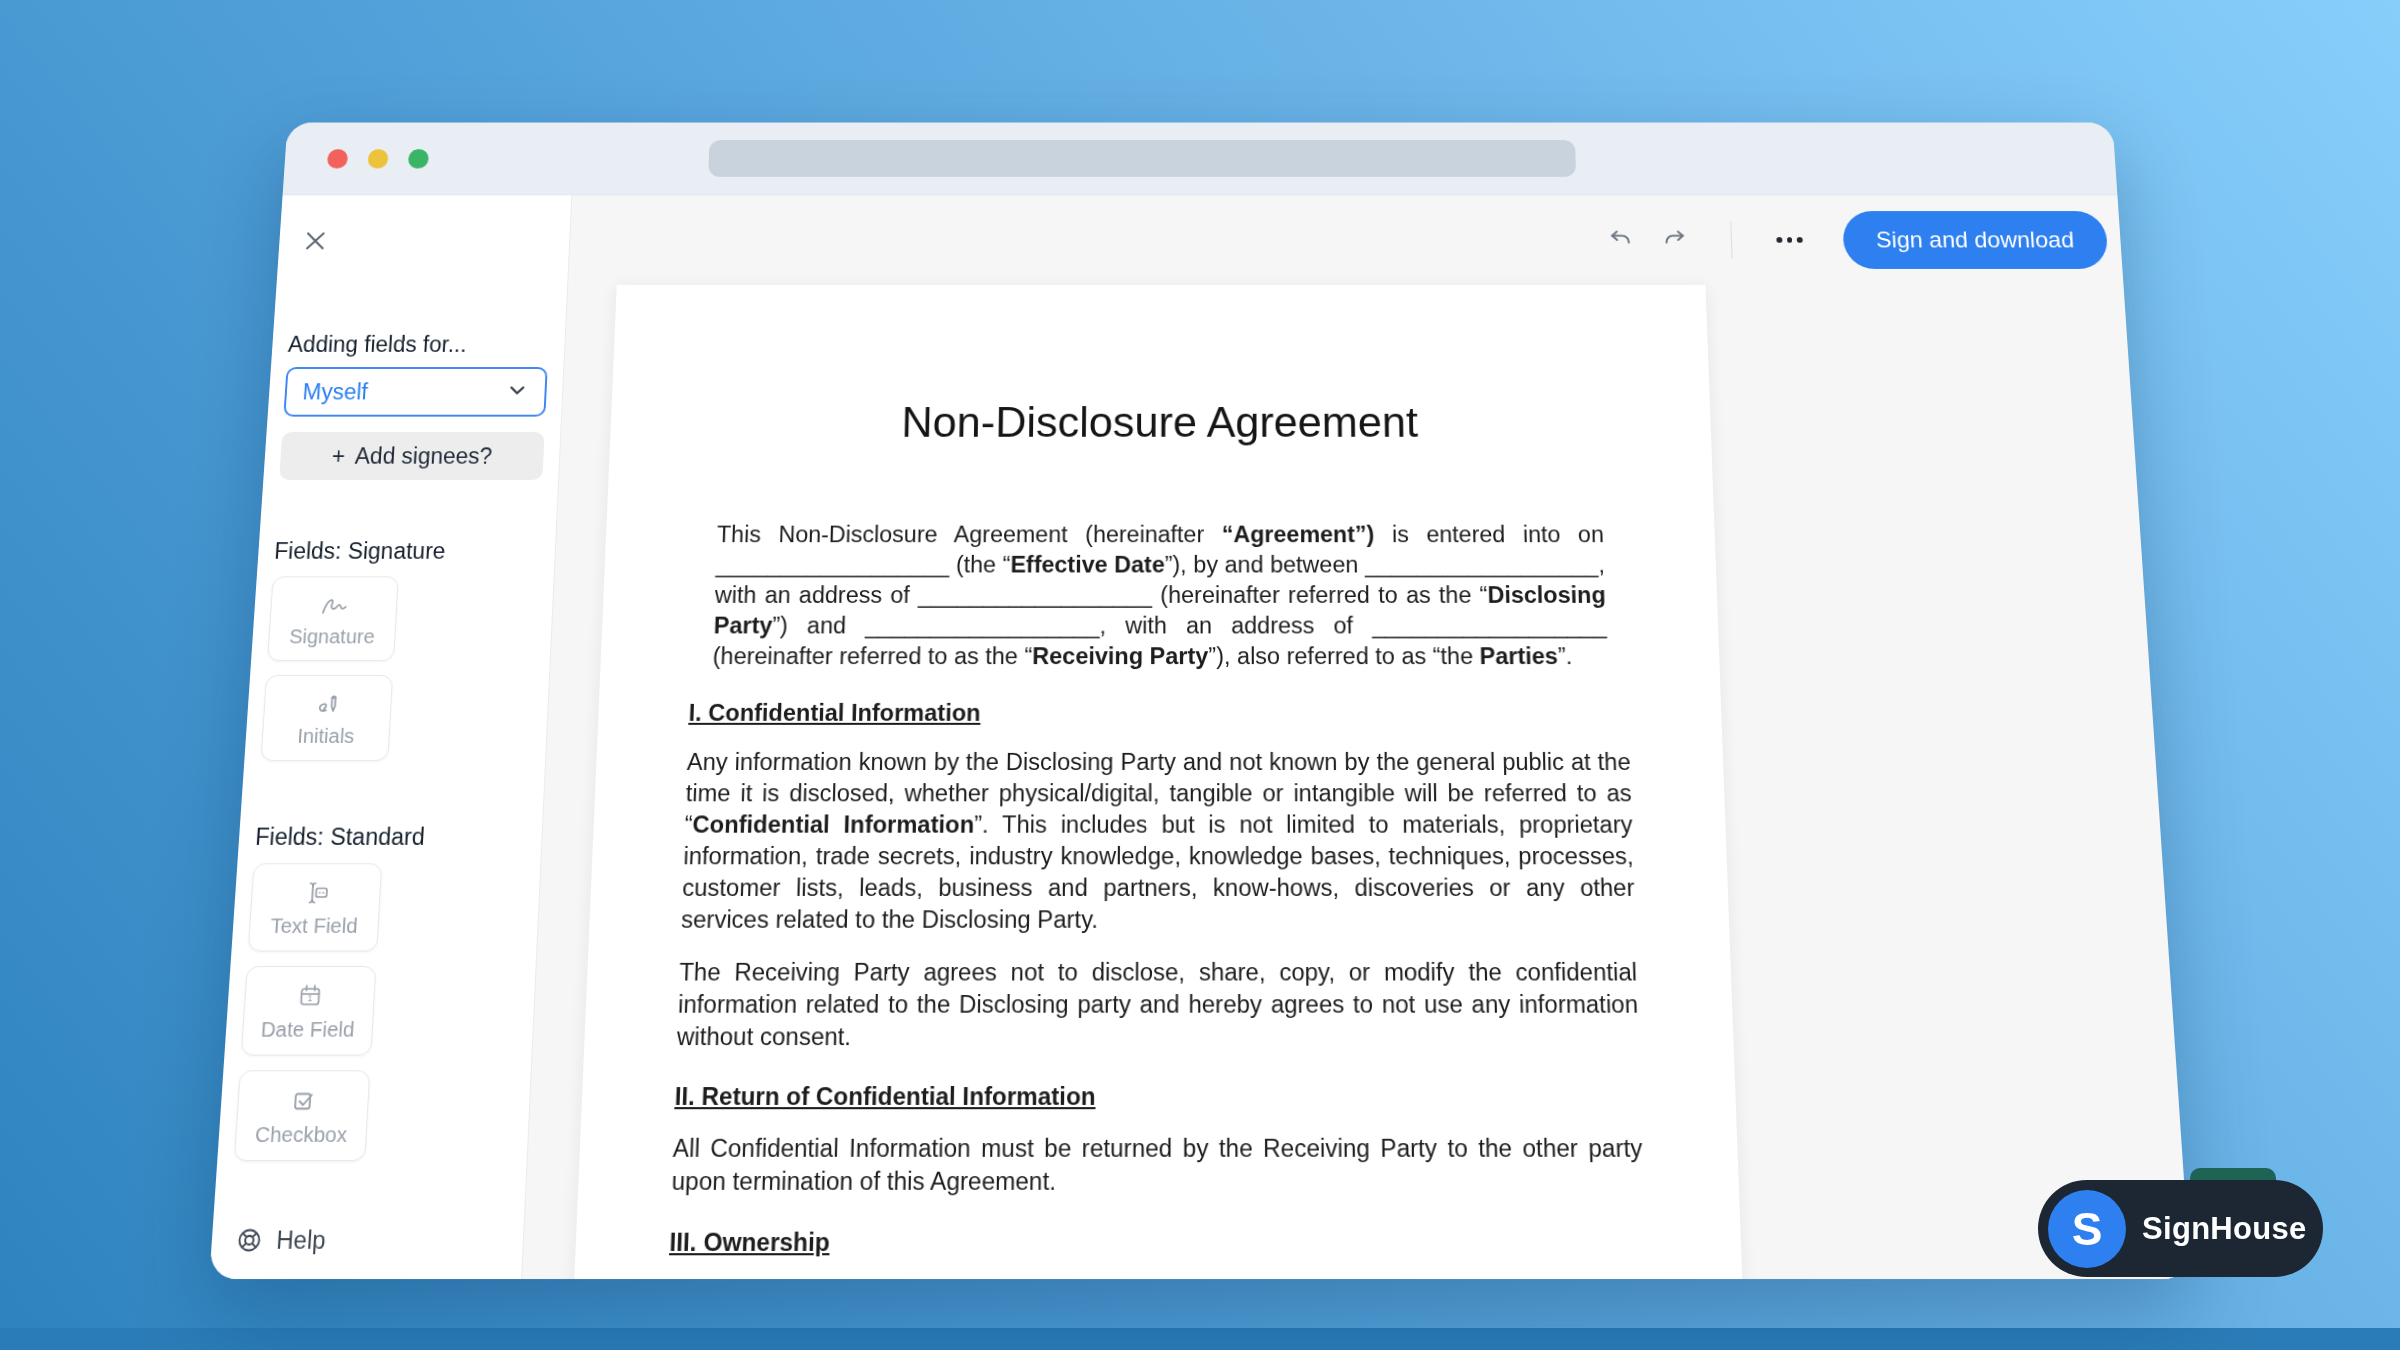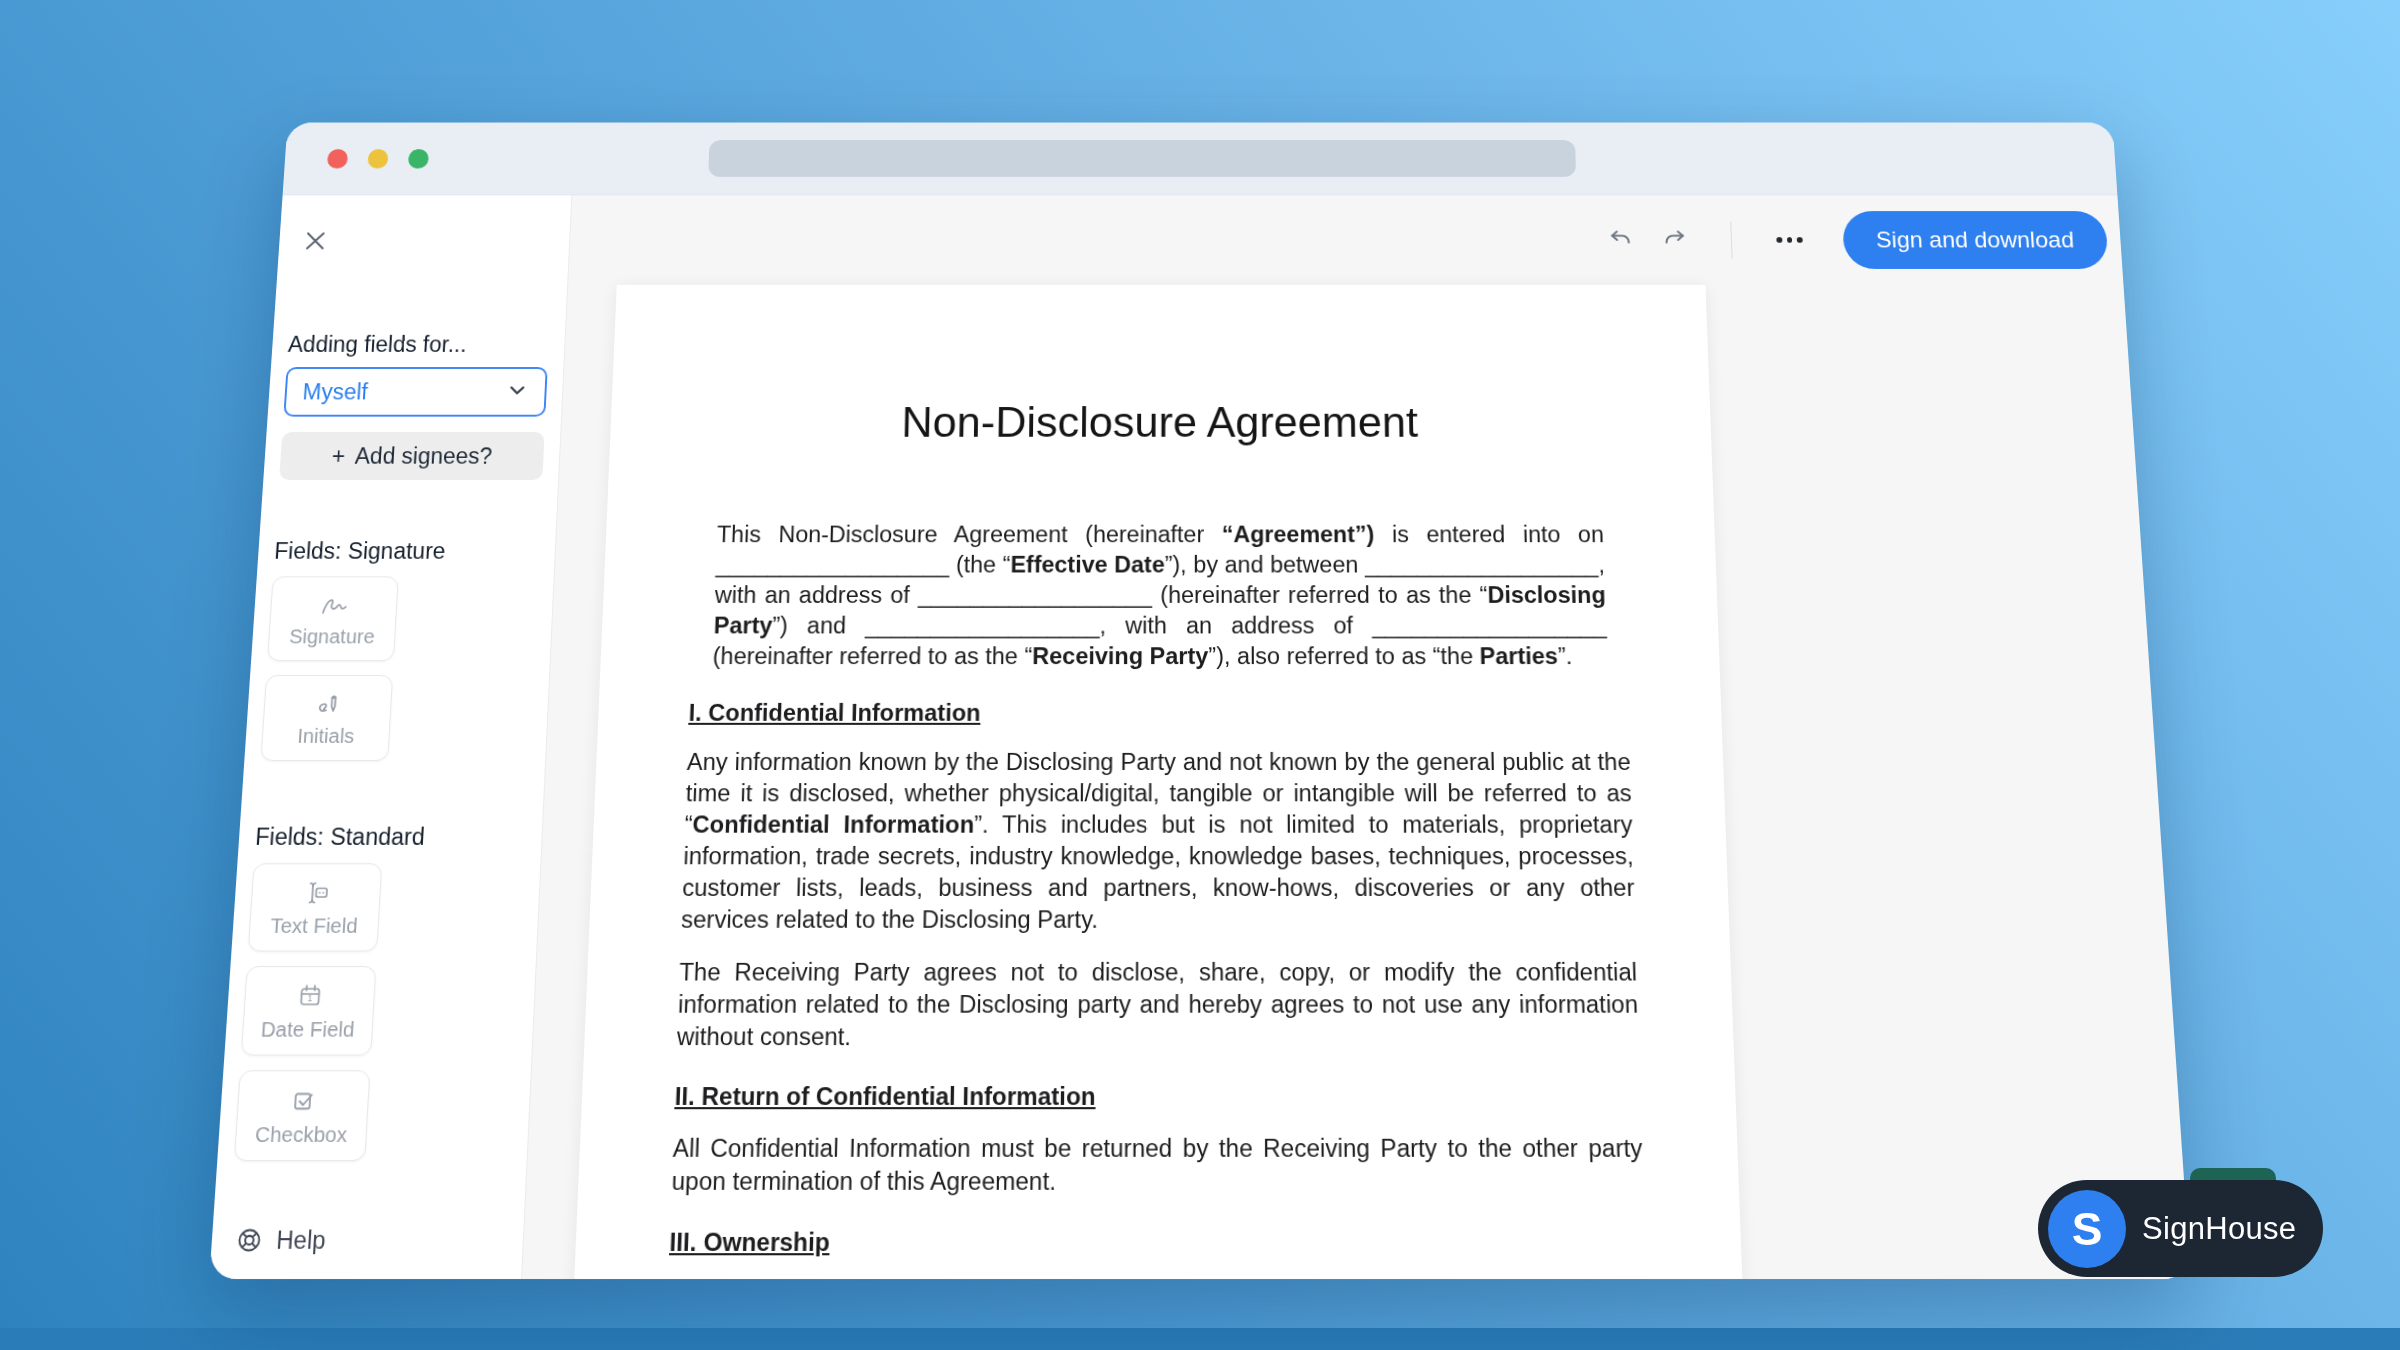--- a/index.html
+++ b/index.html
@@ -65,21 +65,21 @@
   .doc-p.doc-indent{margin-left:22px;margin-right:20px;}
   .doc-h{font-size:23.5px;line-height:31px;font-weight:700;text-decoration:underline;margin:26px 0 18px 0;}
   .doc-p .b{font-weight:700;}
 
   
   .chat-peek{position:absolute;left:2190px;top:1168px;width:86px;height:34px;border-radius:10px;background:#1e6454;}
   .brand-pill{position:absolute;left:2038px;top:1180px;width:285px;height:97px;border-radius:49px;
     background:#1d2633;display:flex;align-items:center;padding:0;box-sizing:border-box;cursor:pointer;border:none;}
   .brand-logo{width:78px;height:78px;border-radius:50%;background:#2e80f0;margin-left:10px;
     display:flex;align-items:center;justify-content:center;color:#fff;font-size:46px;font-weight:700;}
-  .brand-name{color:#fff;font-size:31px;font-weight:400;margin-left:16px;letter-spacing:.3px;}
+  .brand-name{color:#fff;font-size:31px;font-weight:700;margin-left:16px;letter-spacing:.3px;}
 </style>
 </head>
 <body>
 
 <div class="stage">
   <div class="bottom-band"></div>
 
   <div class="window">
 
     <div class="titlebar">

